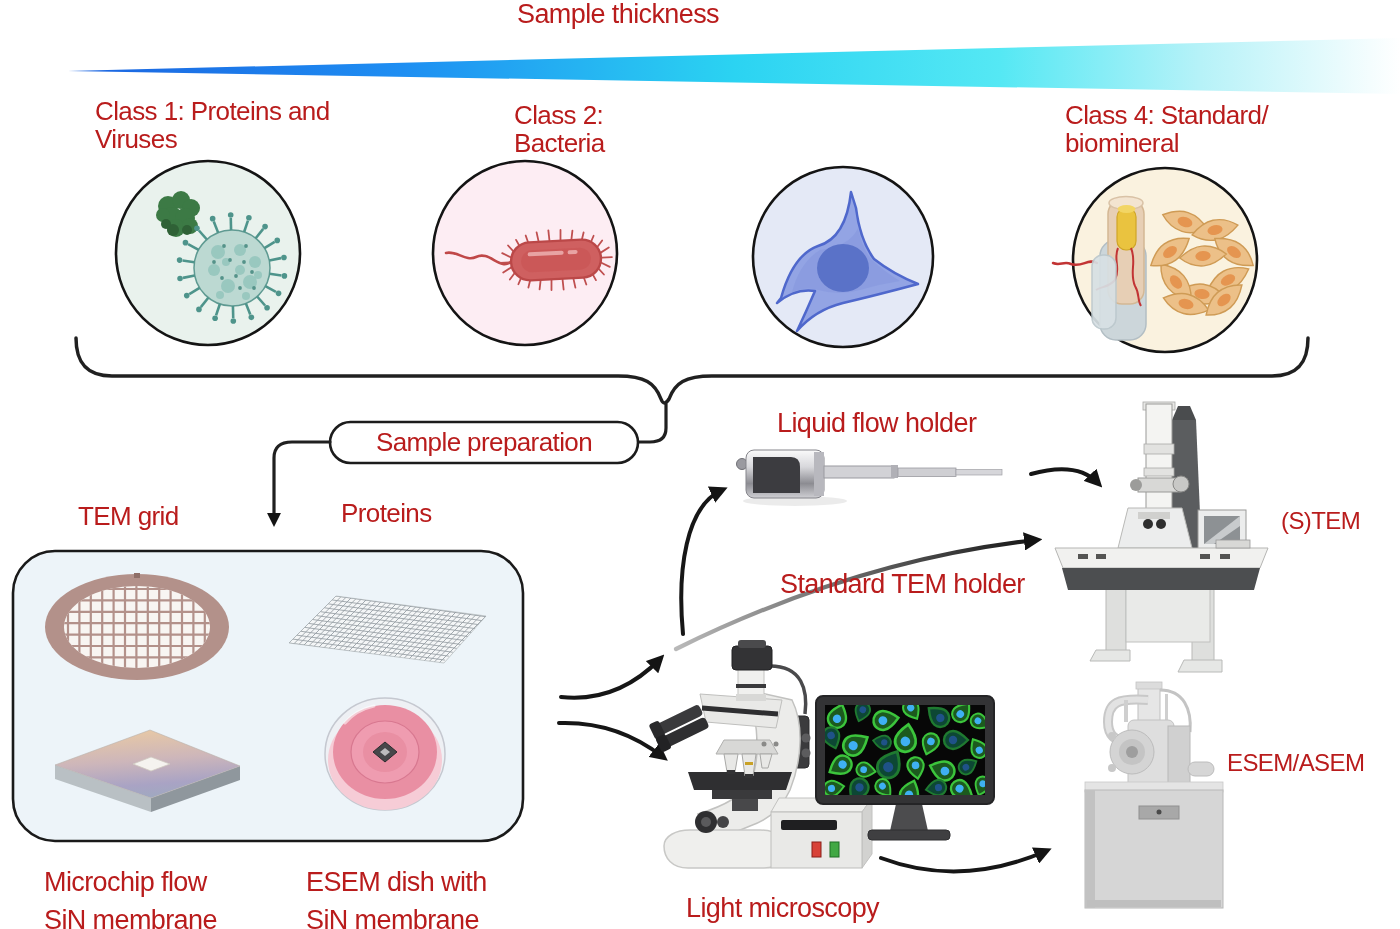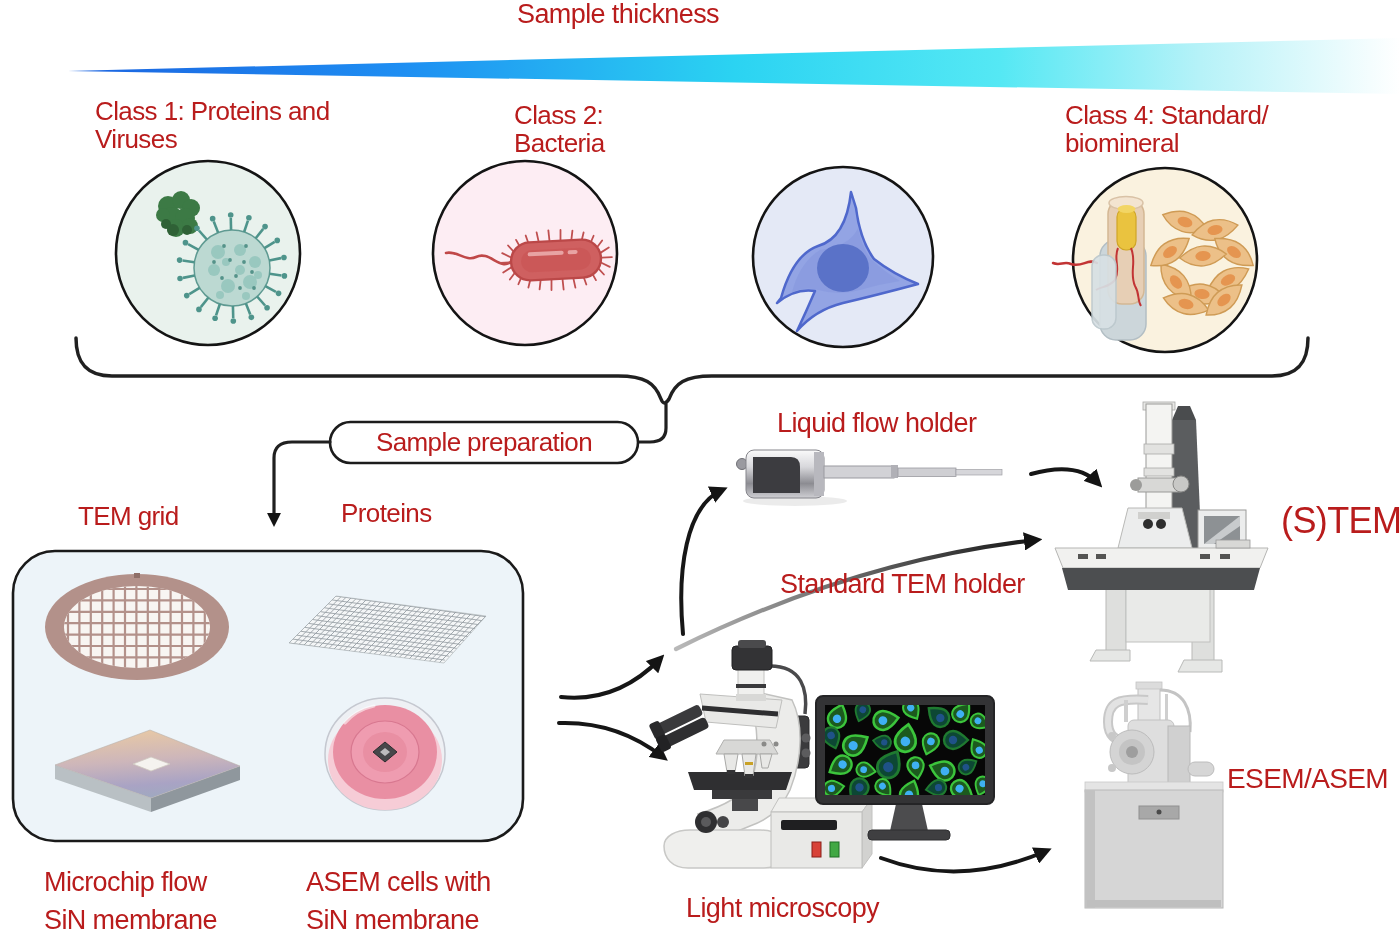--- a/index.html
+++ b/index.html
@@ -605,23 +605,23 @@
 <div class="lbl sm ctr" style="left:330px;top:421px;width:308px;height:58px;line-height:42px;">Sample preparation</div>
 
 <div class="lbl sm" style="left:78px;top:502px;">TEM grid</div>
 <div class="lbl sm" style="left:341px;top:499px;">Proteins</div>
 
 <div class="lbl" style="left:44px;top:863px;line-height:38px;">
   <span>Microchip flow</span>
       <span>SiN membrane</span>
 </div>
 <div class="lbl" style="left:306px;top:863px;line-height:38px;">
-  <span>ASEM cells with</span>
+  <span>ESEM dish with</span>
       <span>SiN membrane</span>
 </div>
 
 <div class="lbl" style="left:777px;top:409px;">Liquid flow holder</div>
 <div class="lbl" style="left:780px;top:570px;">Standard TEM holder</div>
-<div class="lbl" style="left:1281px;top:506px;font-size:36px;">(S)TEM</div>
-<div class="lbl" style="left:1227px;top:764px;font-size:28px;">ESEM/ASEM</div>
+<div class="lbl" style="left:1281px;top:506px;font-size:24px;">(S)TEM</div>
+<div class="lbl" style="left:1227px;top:748px;font-size:24px;">ESEM/ASEM</div>
 <div class="lbl" style="left:686px;top:894px;">Light microscopy</div>
 
 </div>
 
 </body></html>

